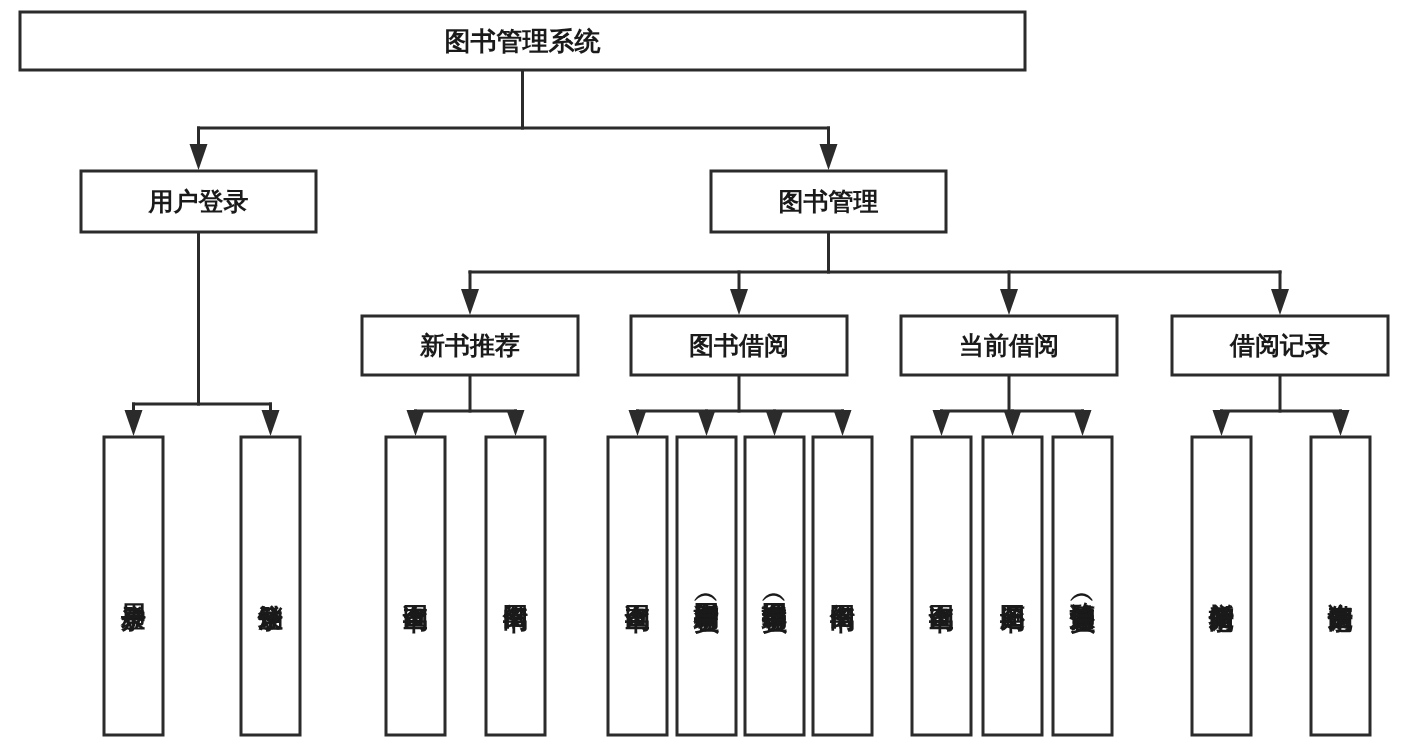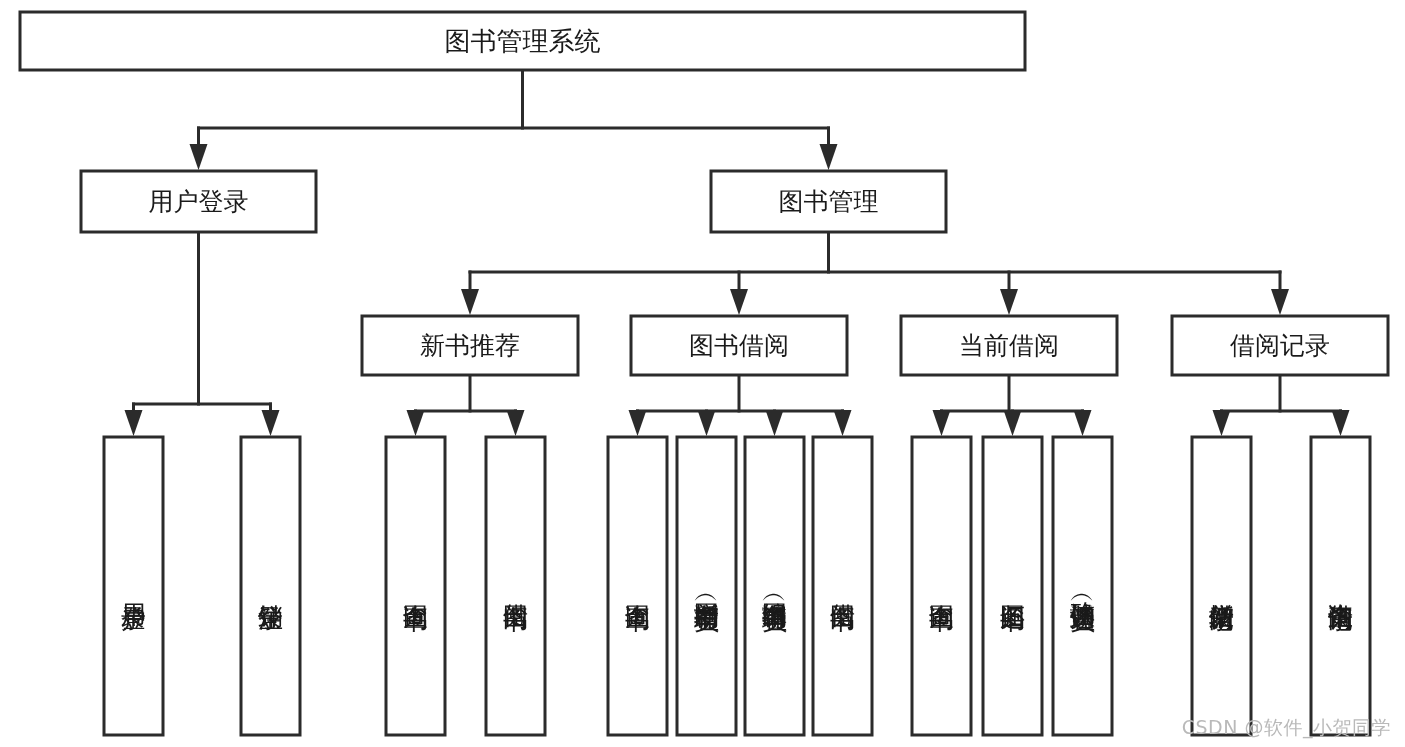--- a/index.html
+++ b/index.html
@@ -12,20 +12,21 @@
     width: 1405px;
     height: 747px;
     font-family: "DejaVu Sans", "Liberation Sans", sans-serif;
     overflow: hidden;
   }
   #diagram-root {
     position: relative;
     width: 1405px;
     height: 747px;
     background: #ffffff;
+    font-weight: bold;
   }
   svg.diagram-canvas {
     position: absolute;
     left: 0;
     top: 0;
     width: 1405px;
     height: 747px;
     display: block;
   }
   .node-box {
@@ -225,15 +226,14 @@
       <div class="leaf-label" style="left: 677px; top: 437px; width: 59px; height: 298px;">新增图书（管理员）</div>
       <div class="leaf-label" style="left: 745px; top: 437px; width: 59px; height: 298px;">编辑图书（管理员）</div>
       <div class="leaf-label" style="left: 813px; top: 437px; width: 59px; height: 298px;">借阅图书</div>
       <div class="leaf-label" style="left: 912px; top: 437px; width: 59px; height: 298px;">查询图书</div>
       <div class="leaf-label" style="left: 983px; top: 437px; width: 59px; height: 298px;">归还图书</div>
       <div class="leaf-label" style="left: 1053px; top: 437px; width: 59px; height: 298px;">确认归还（管理员）</div>
       <div class="leaf-label" style="left: 1192px; top: 437px; width: 59px; height: 298px;">新增借阅记录</div>
       <div class="leaf-label" style="left: 1311px; top: 437px; width: 59px; height: 298px;">查询借阅记录</div>
     </div>
 
-  <div class="watermark">CSDN @软件_小贺同学</div>
 
 </div>
 
 </body></html>

